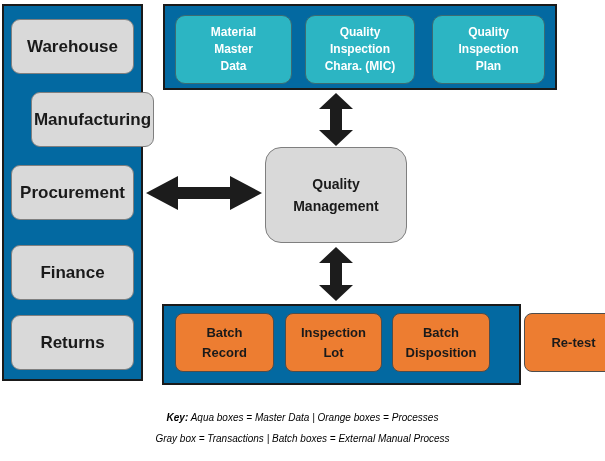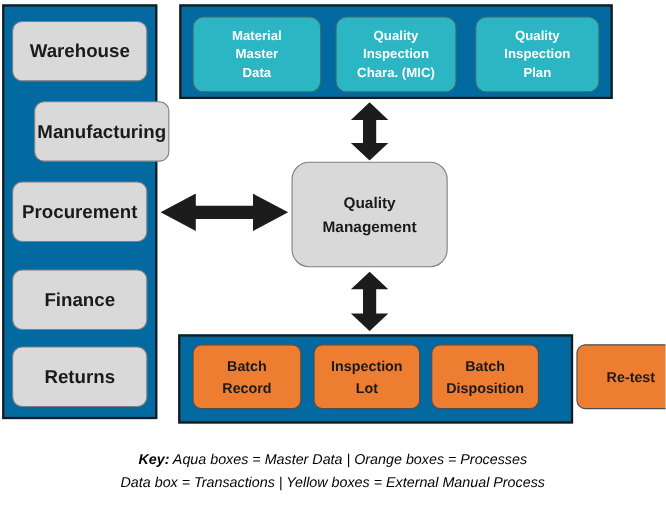--- a/index.html
+++ b/index.html
@@ -99,21 +99,21 @@
   .arrow-v-top  { left: 319px; top: 93px;  width: 34px;  height: 53px; }
   .arrow-v-bot  { left: 319px; top: 247px; width: 34px;  height: 54px; }
 
   .legend {
     position: absolute;
     left: 0;
     top: 407px;
     width: 605px;
     text-align: center;
     font-style: italic;
-    font-size: 13px;
+    font-size: 10px;
     line-height: 21px;
     color: #000000;
   }
   .legend .key-label { font-weight: 700; }
 </style>
 </head>
 <body>
 
 <div class="canvas">
 
@@ -161,16 +161,16 @@
     </svg>
   </div>
   <div class="arrow arrow-v-bot">
     <svg viewBox="0 0 34 54" preserveAspectRatio="none" aria-hidden="true">
       <polygon fill="currentColor" points="17,0 34,16 23,16 23,38 34,38 17,54 0,38 11,38 11,16 0,16"></polygon>
     </svg>
   </div>
 
   <div class="legend">
     <div><span class="key-label">Key:</span><span> Aqua boxes = Master Data  |  Orange boxes = Processes</span></div>
-    <div>Data box = Transactions  |  Yellow boxes = External Manual Process</div>
+    <div>Gray box = Transactions  |  Batch boxes = External Manual Process</div>
   </div>
 
 </div>
 
 </body></html>

